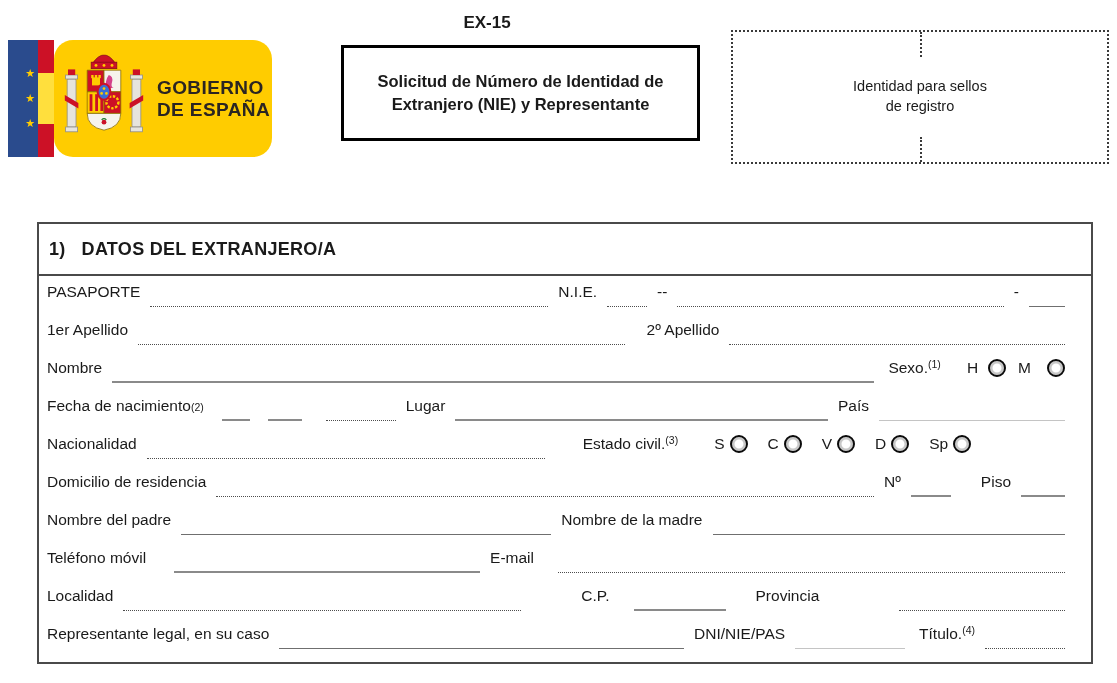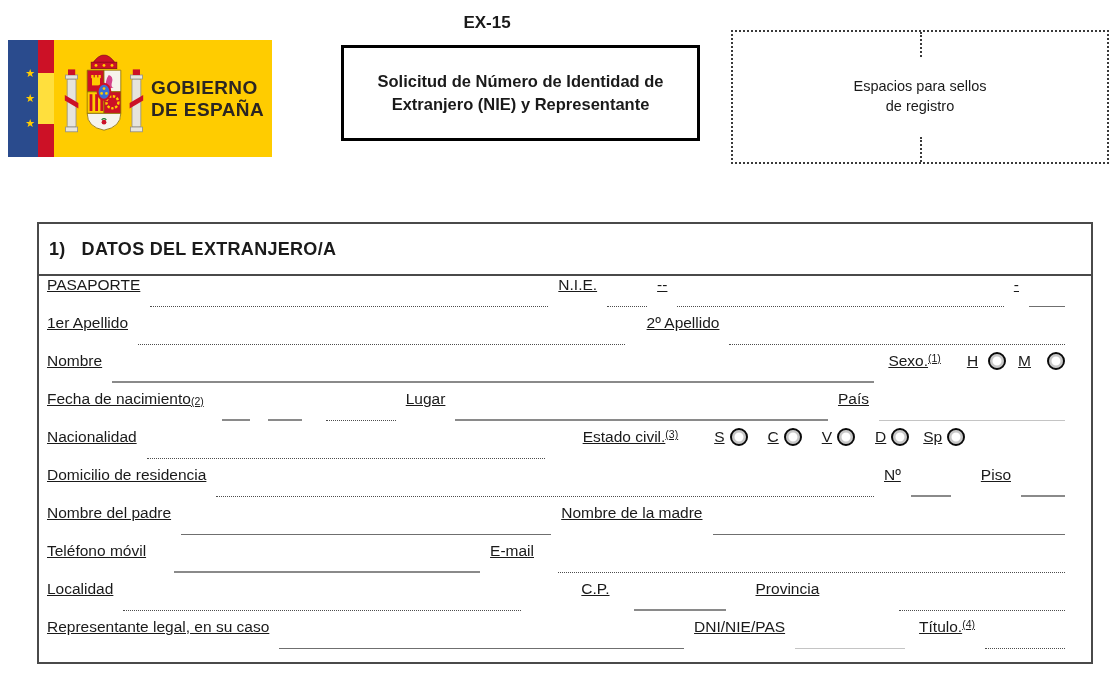--- a/index.html
+++ b/index.html
@@ -4,38 +4,38 @@
 <style>
   * { margin:0; padding:0; box-sizing:border-box; }
   body { background:#fff; font-family:"Liberation Sans", sans-serif; color:#1a1a1a; }
   .page { position:relative; width:1117px; height:683px; background:#fff; overflow:hidden; }
 
   
   .logo { position:absolute; left:8px; top:40px; width:264px; height:117px; display:flex; }
   .eu-band { width:30px; height:100%; background:#2a4b8d; display:flex; flex-direction:column; justify-content:center; align-items:flex-end; gap:14px; padding-right:3px; }
   .eu-band .star { color:#ffcc00; font-size:11px; line-height:1; }
   .tricolor { width:16px; height:100%; background:linear-gradient(to bottom,#cc1126 0 28%,#ffdf3d 28% 72%,#cc1126 72% 100%); }
-  .logo-main { flex:1; background:#ffcc00; display:flex; align-items:center; gap:7px; padding-left:10px; }
+  .logo-main { flex:1; background:#ffcc00; display:flex; align-items:center; gap:13px; padding-left:10px;border-radius:19px; }
   .arms { flex:0 0 auto; }
   .logo-text { font-weight:bold; font-size:19px; line-height:1.12; color:#2b2522; letter-spacing:.4px; }
 
   .ex15 { position:absolute; left:337px; top:13px; width:300px; text-align:center; font-weight:bold; font-size:17px; }
   .title-box { position:absolute; left:341px; top:45px; width:359px; height:96px; border:3px solid #000;
                display:flex; flex-direction:column; justify-content:center; text-align:center;
                font-weight:bold; font-size:16.5px; line-height:1.38; }
   .stamp-box { position:absolute; left:731px; top:30px; width:378px; height:134px; border:2px dotted #3a3a3a;
                display:flex; flex-direction:column; justify-content:center; text-align:center; font-size:14.5px; line-height:1.35; }
   .stamp-tick { position:absolute; left:50%; width:0; border-left:2px dotted #3a3a3a; height:25px; }
   .stamp-tick.top { top:0; } .stamp-tick.bot { bottom:0; }
 
   
   .sec1 { position:absolute; left:37px; top:222px; width:1056px; height:442px; border:2px solid #4a4a4a; }
   .sec1-head { height:52px; border-bottom:2px solid #4a4a4a; display:flex; align-items:center; gap:16px;
                padding-left:10px; font-weight:bold; font-size:18px; letter-spacing:.3px; }
-  .frow { height:38px; display:flex; align-items:flex-start; gap:10px; padding:0 26px 7px 8px;text-decoration:underline; }
+  .frow { height:38px; display:flex; align-items:center; gap:10px; padding:0 26px 7px 8px; }
   .lbl { font-size:15.5px; white-space:nowrap; line-height:1.15; }
   .lblgrp { display:flex; align-items:flex-end; white-space:nowrap; }
   .note { font-size:10.5px; position:relative; }
   .note.hi { top:-6px; } .note.lo { top:-1px; }
   .f { height:2px; align-self:flex-end; border-bottom:1.5px dotted #4d4d4d; }
   .f.sol { border-bottom:2px solid #8a8a8a; }
   .f.thin { border-bottom:1px solid #6f6f6f; }
   .f.lite { border-bottom:1.5px solid #c4c4c4; }
   .radio { width:18px; height:18px; border:2.5px solid #0a0a0a; border-radius:50%;
            box-shadow:inset 0 0 0 2.5px #c8c8c8; background:#fff; margin-bottom:0; flex:0 0 auto; }
@@ -113,21 +113,21 @@
 
   <div class="ex15">EX-15</div>
 
   <div class="title-box">
     <div>Solicitud de Número de Identidad de</div>
     <div>Extranjero (NIE) y Representante</div>
   </div>
 
   <div class="stamp-box">
     <div class="stamp-tick top"></div>
-    <div>Espacios para sellos</div>
+    <div>Identidad para sellos</div>
     <div>de registro</div>
     <div class="stamp-tick bot"></div>
   </div>
 
   <div class="sec1">
     <div class="sec1-head">
       <span>1)</span>
       <span>DATOS DEL EXTRANJERO/A</span>
     </div>
 
@@ -192,21 +192,21 @@
         <span class="radio"></span>
       </span>
       <span class="opt" style="margin-left:10px">
         <span class="lbl">V</span>
         <span class="radio"></span>
       </span>
       <span class="opt" style="margin-left:10px">
         <span class="lbl">D</span>
         <span class="radio"></span>
       </span>
-      <span class="opt" style="margin-left:4px">
+      <span class="opt" style="margin-left:10px">
         <span class="lbl">Sp</span>
         <span class="radio"></span>
       </span>
     </div>
 
     <div class="frow">
       <span class="lbl">Domicilio de residencia</span>
       <div class="f" style="flex:1"></div>
       <span class="lbl">Nº</span>
       <div class="f sol" style="flex:0 0 40px"></div>

